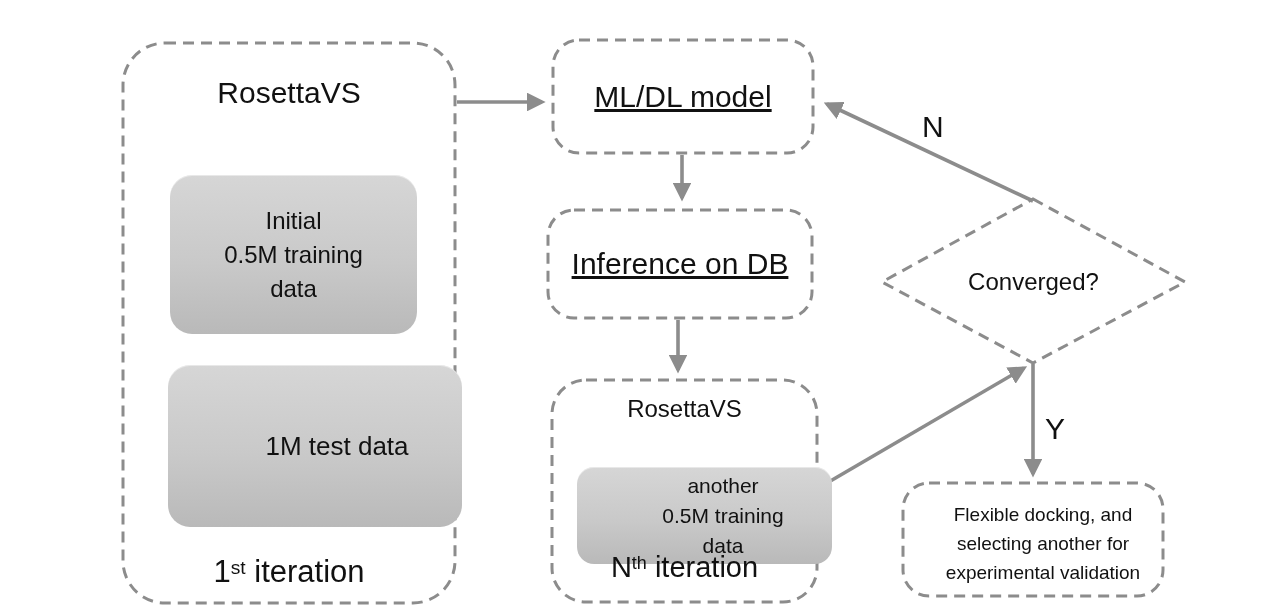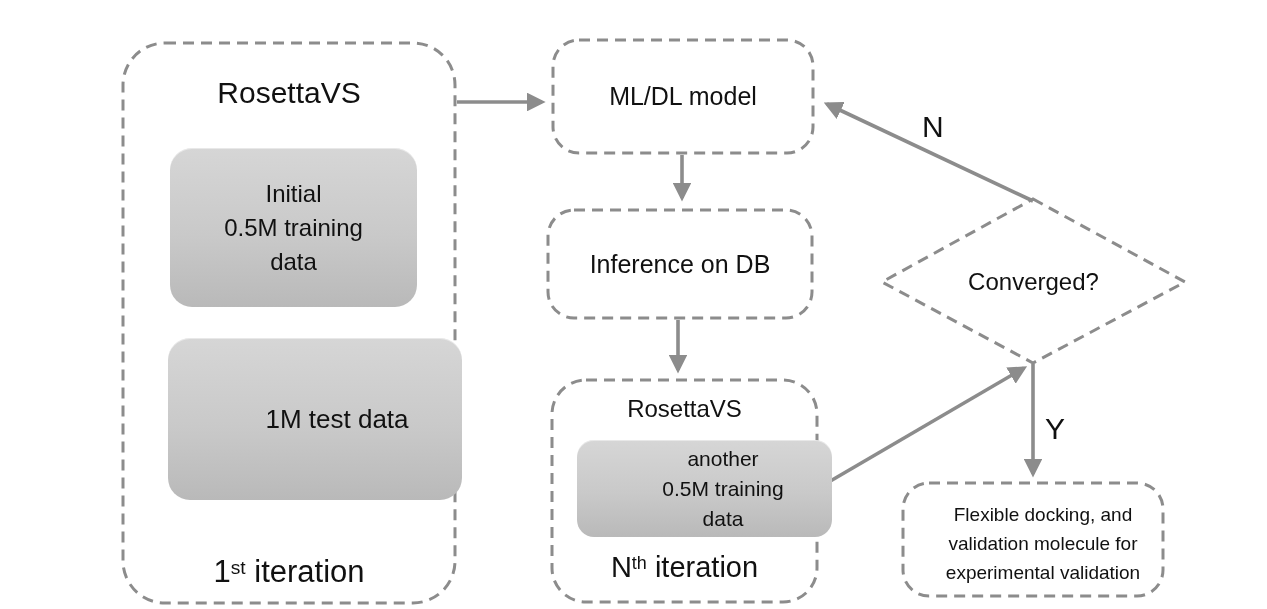--- a/index.html
+++ b/index.html
@@ -26,34 +26,35 @@
   .center-flex {
     display: flex;
     align-items: center;
     justify-content: center;
     text-align: center;
   }
   .graybox {
     background: linear-gradient(180deg, #d6d6d6 0%, #c9c9c9 55%, #b9b9b9 100%);
     border-radius: 22px;
     box-shadow: inset 0 1px 0 rgba(255,255,255,0.45);
+    margin-top: 27px;
   }
   .dashedrect {
     fill: none;
     stroke: #8c8c8c;
     stroke-width: 3;
     stroke-dasharray: 11 7;
   }
   .arrowline {
     stroke: #8c8c8c;
     stroke-width: 3.6;
     fill: none;
   }
   .title-lg   { font-size: 30px; }
-  .title-md   { font-size: 25px; }
+  .title-md   { font-size: 30px; text-decoration: underline; }
   .body-md    { font-size: 24px; line-height: 34px; }
   .body-sm    { font-size: 21px; line-height: 30px; padding-left: 37px; }
   .caption-lg { font-size: 31px; }
   .caption-md { font-size: 29px; }
   .edge-label { font-size: 30px; font-weight: 400; }
   .final-text { font-size: 19px; line-height: 29px; text-align: center; }
   sup.iter-sup {
     font-size: 62%;
     vertical-align: baseline;
     position: relative;
@@ -127,17 +128,17 @@
     <span>N</span><sup class="iter-sup">th</sup><span> iteration</span>
   </div>
 
   <div class="abs" style="left:882px; top:268px; width:303px; text-align:center; font-size:24px;">Converged?</div>
 
   <div class="abs edge-label" style="left:922px; top:110px;">N</div>
   <div class="abs edge-label" style="left:1045px; top:412px;">Y</div>
 
   <div class="abs final-text" style="left:933px; top:500px; width:220px;">
     <div>Flexible docking, and</div>
-    <div>validation molecule for</div>
+    <div>selecting another for</div>
     <div>experimental validation</div>
   </div>
 
 </div>
 
 </body></html>

